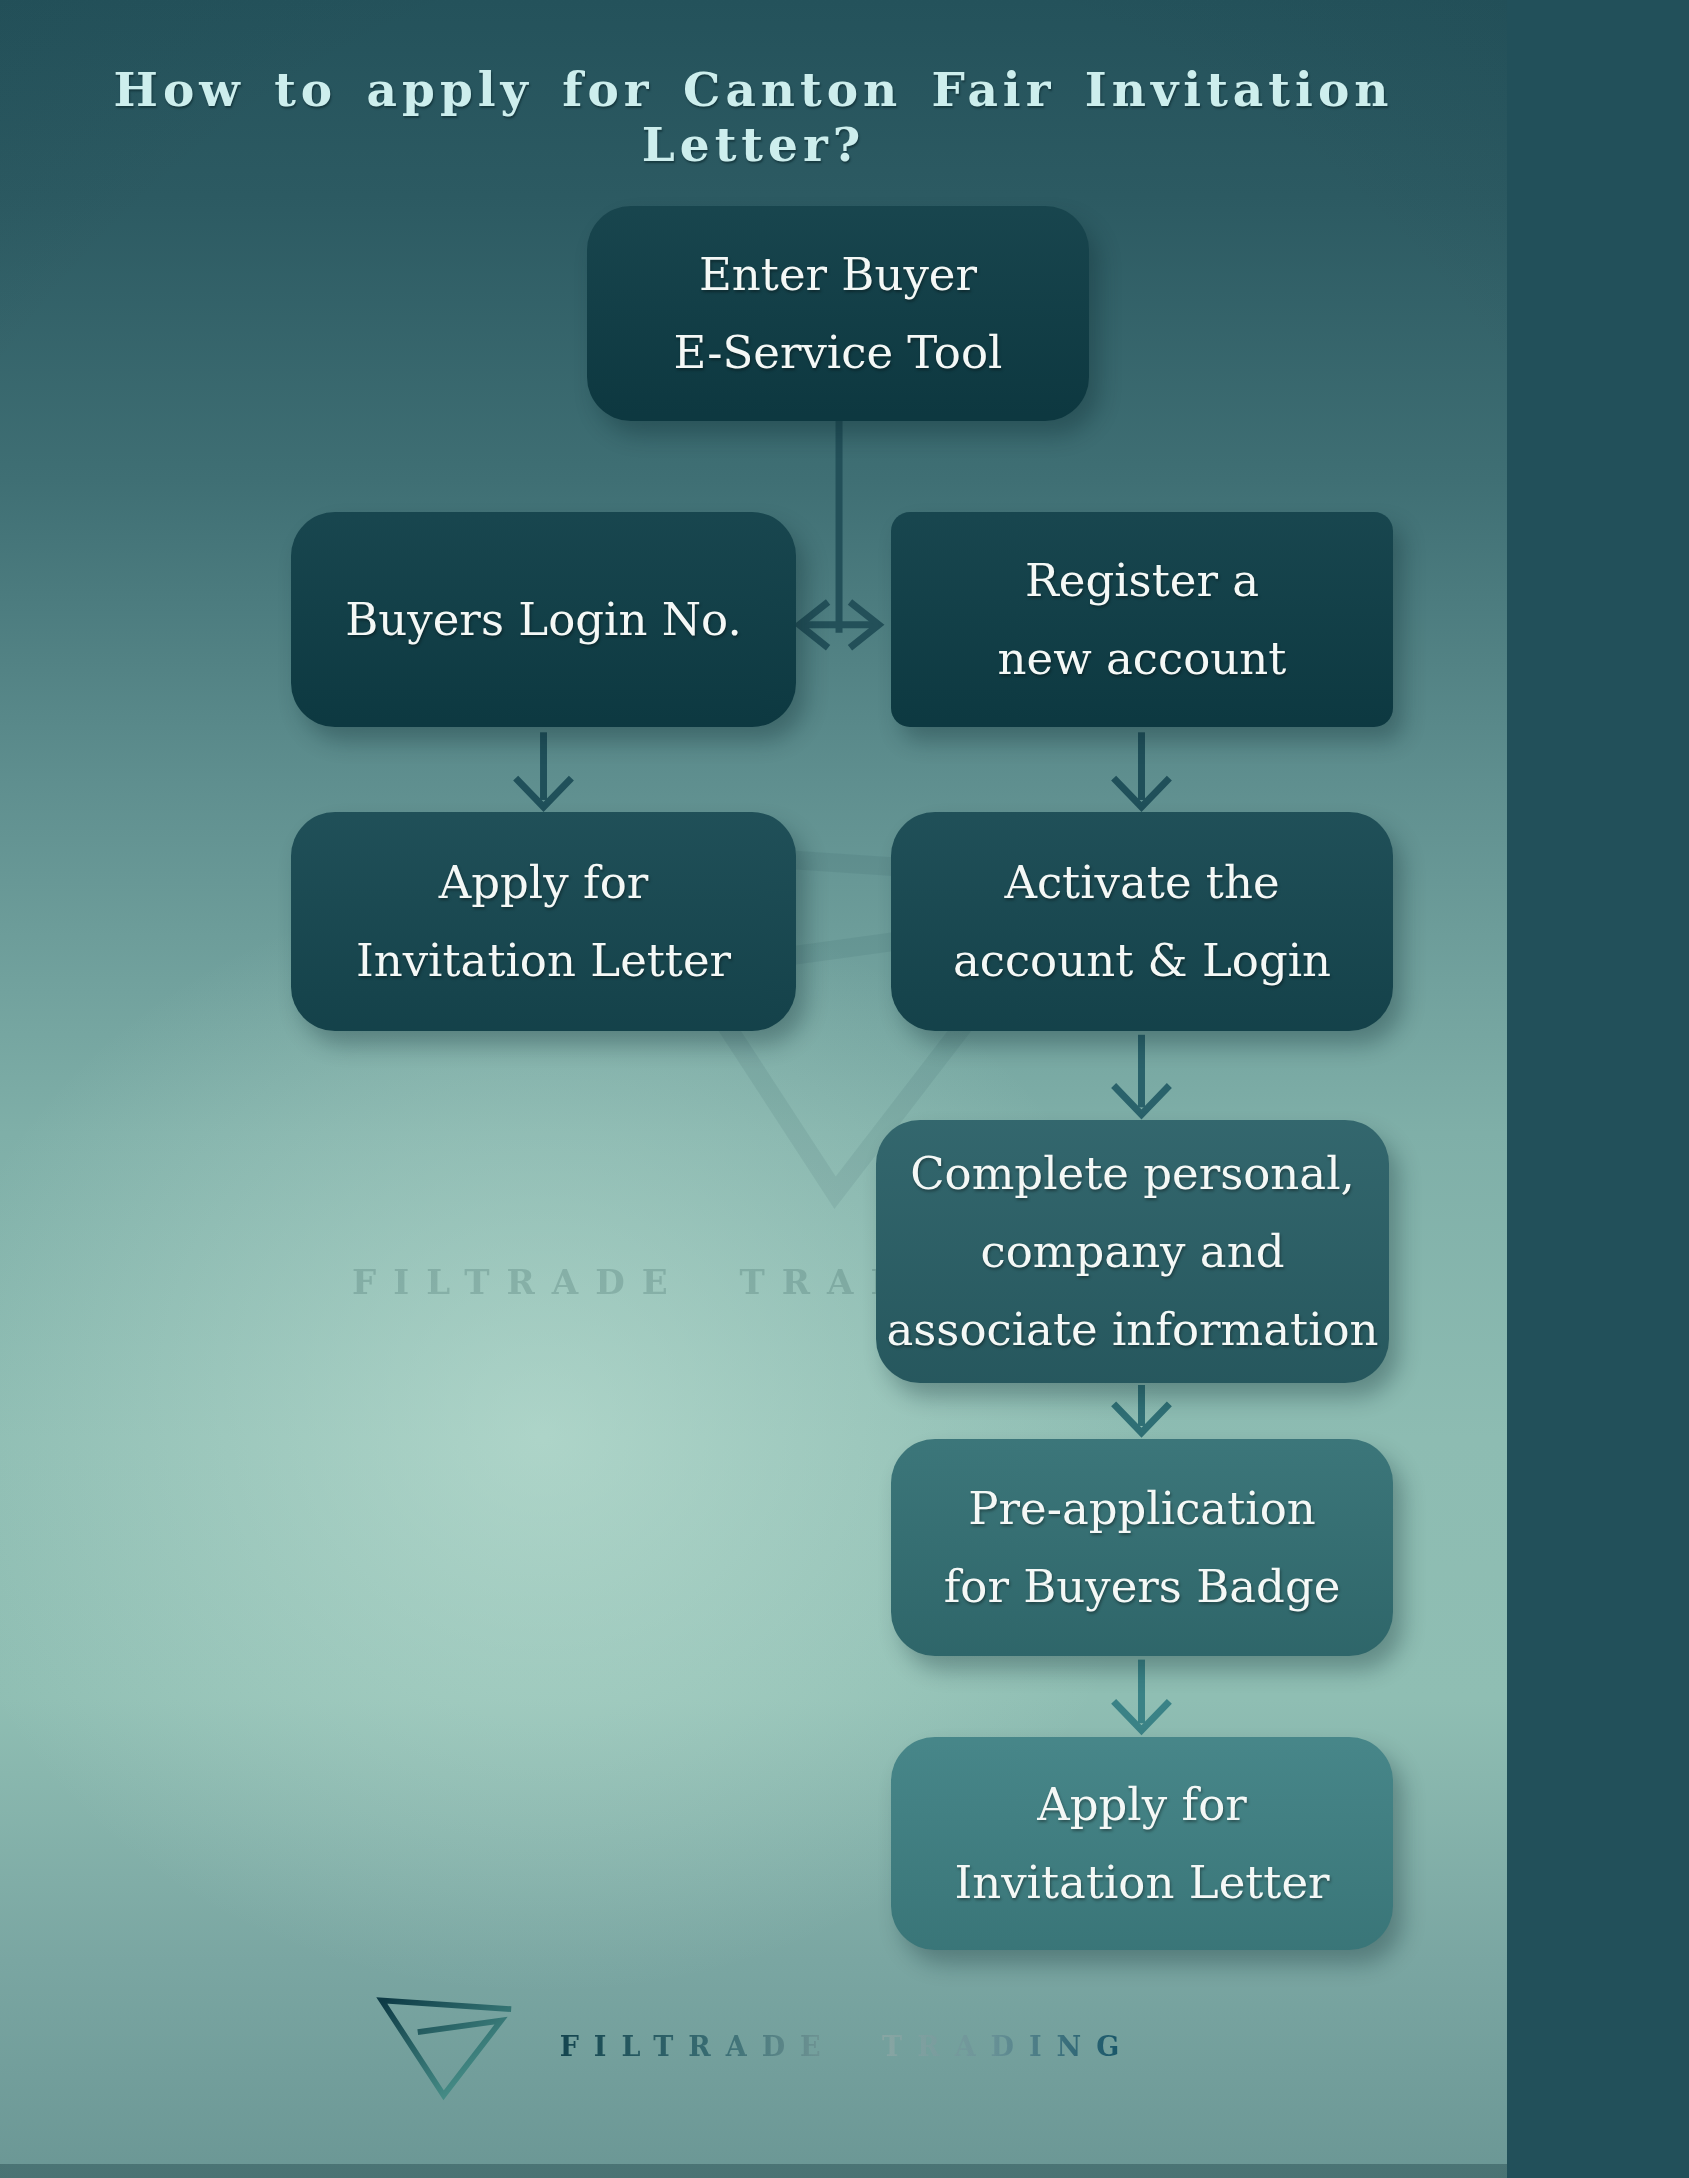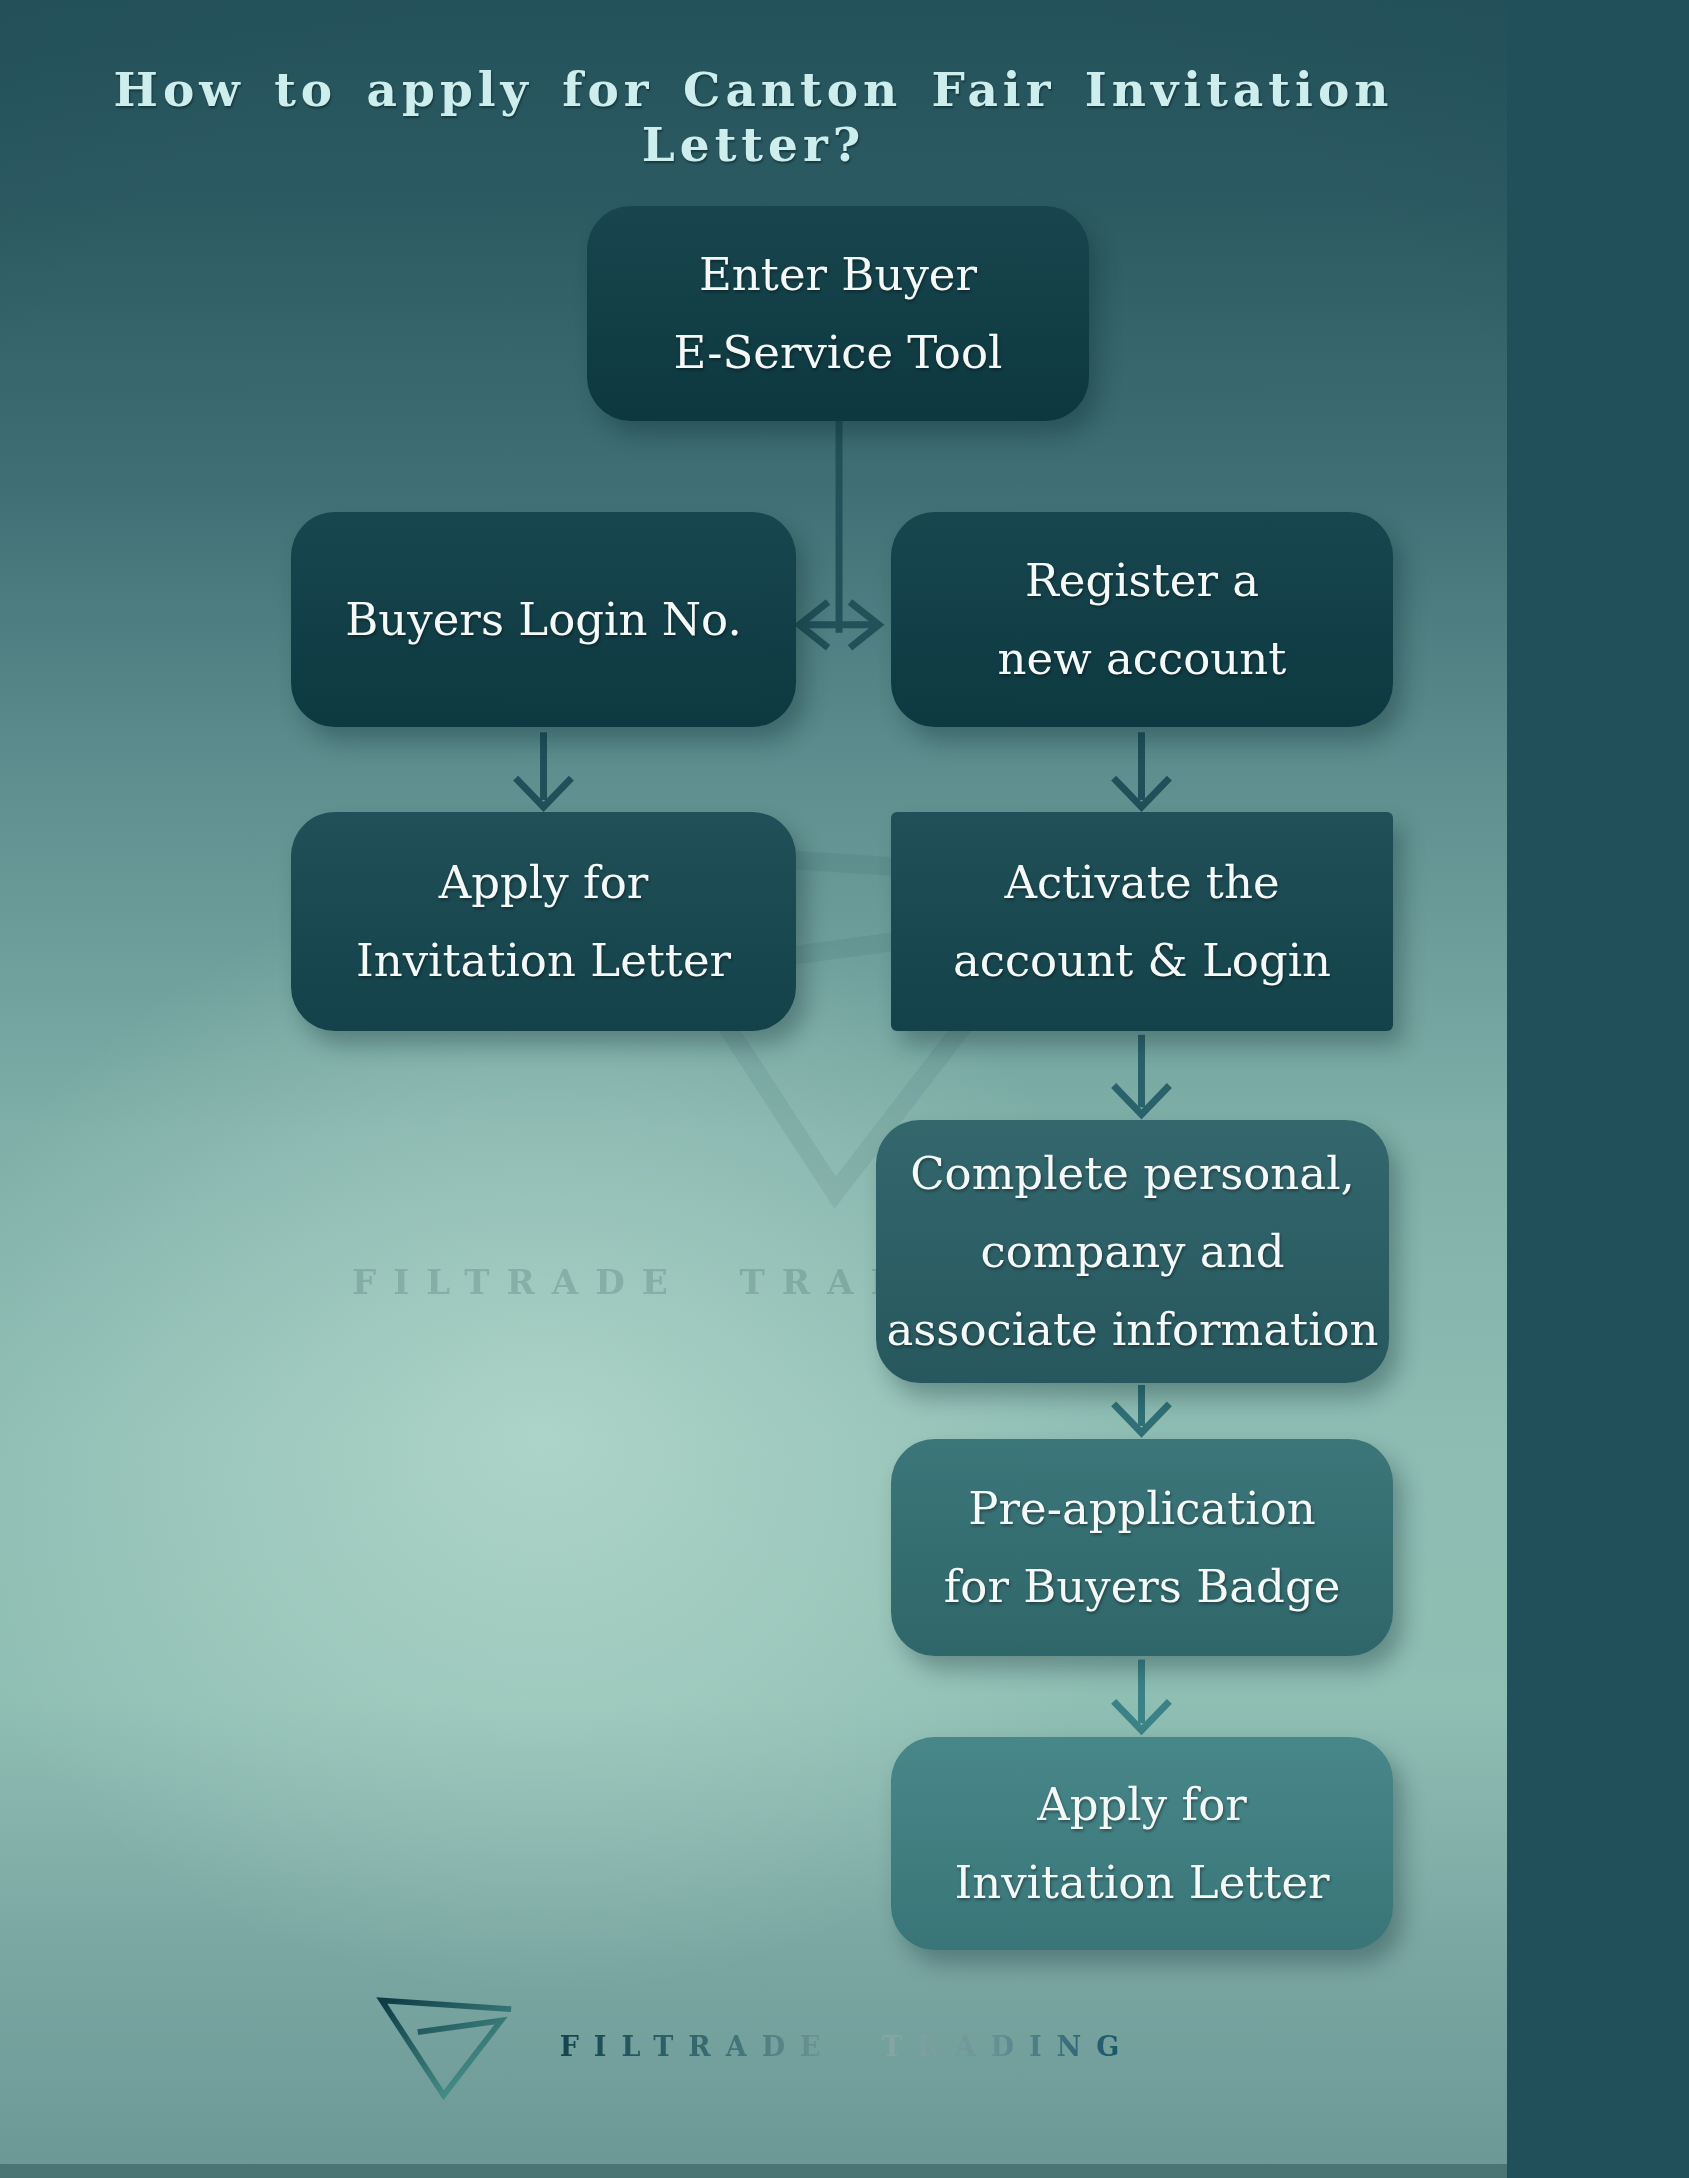--- a/index.html
+++ b/index.html
@@ -31,23 +31,23 @@
     display:flex;flex-direction:column;justify-content:center;align-items:center;
     color:#f4f8f6;
     font-size:45px;
     box-shadow:10px 14px 22px rgba(10,36,42,0.32);
     background-image:linear-gradient(180deg, rgba(255,255,255,0.045), rgba(0,0,0,0.09));
     z-index:3;
   }
   .nl{line-height:78px;text-align:center;text-shadow:1px 2px 3px rgba(0,0,0,0.38);white-space:nowrap;}
   .n-enter   {left:587px;top:199px;width:502px;height:215px;background-color:#0e3d46;margin-top:7px;}
   .n-login   {left:291px;top:512px;width:505px;height:215px;background-color:#0e3e47;}
-  .n-register{left:891px;top:512px;width:502px;height:215px;background-color:#0e3e47;}
+  .n-register{left:891px;top:512px;width:502px;height:215px;background-color:#0e3e47;border-radius:19px;}
   .n-applyL  {left:291px;top:812px;width:505px;height:219px;background-color:#164851;}
-  .n-activate{left:891px;top:812px;width:502px;height:219px;background-color:#164851;border-radius:6px;}
+  .n-activate{left:891px;top:812px;width:502px;height:219px;background-color:#164851;}
   .n-complete{left:876px;top:1120px;width:513px;height:263px;background-color:#2a6067;}
   .n-preapp  {left:891px;top:1439px;width:502px;height:217px;background-color:#337074;}
   .n-applyR  {left:891px;top:1737px;width:502px;height:213px;background-color:#3f8184;}
   .arrows{position:absolute;left:0;top:0;z-index:2;pointer-events:none;}
   .wm-tri{position:absolute;left:582px;top:806px;z-index:1;opacity:0.08;}
   .wm-text{
     position:absolute;left:0;right:111px;top:1262px;
     text-align:center;z-index:1;
     font-size:34px;font-weight:bold;
     letter-spacing:17px;word-spacing:26px;

